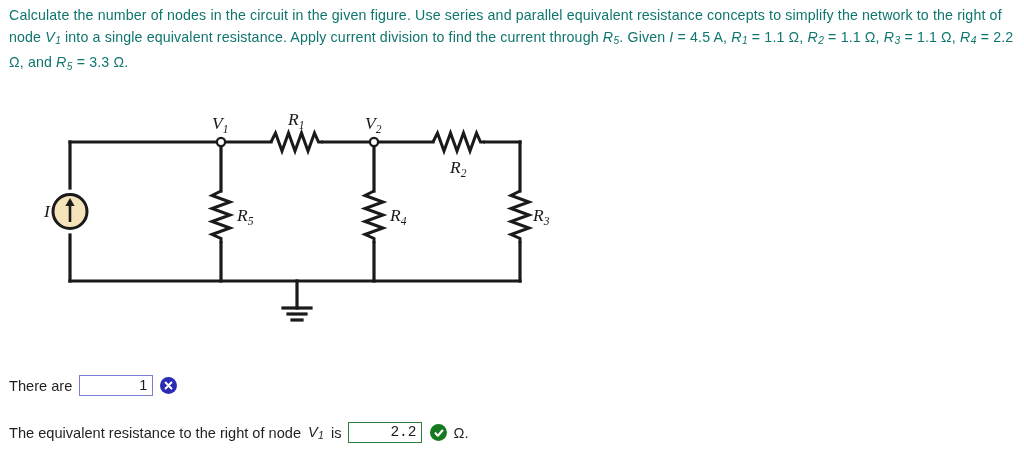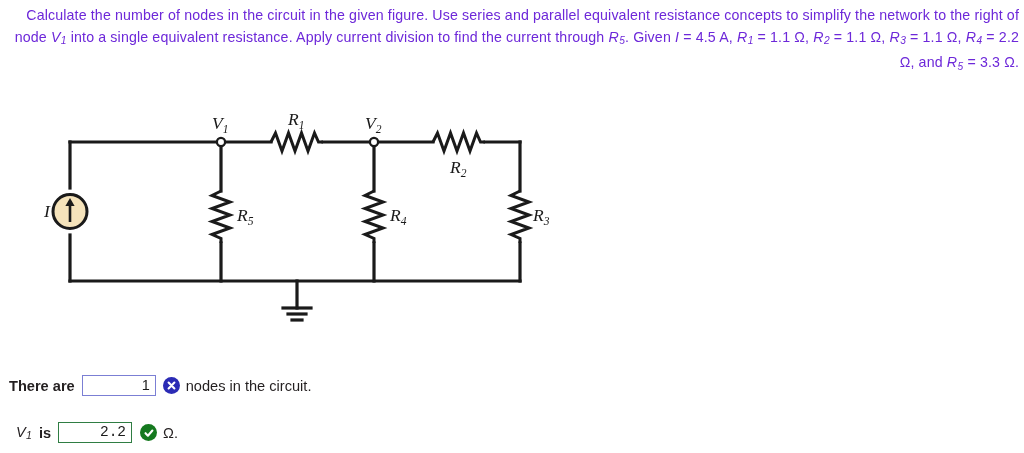--- a/index.html
+++ b/index.html
@@ -17,23 +17,22 @@
   }
 
   
   #problem-statement {
     position: absolute;
     left: 9px;
     top: 5px;
     width: 1010px;
     font-size: 14.2px;
     line-height: 21.5px;
-    color: #6d28d9;
+    color: #0f766e;
     letter-spacing: 0.01em;
-    text-align: right;
   }
   .var {
     font-style: italic;
   }
   .sub {
     font-size: 0.72em;
     vertical-align: -0.28em;
     font-style: italic;
     padding-left: 0.3px;
   }
@@ -86,21 +85,21 @@
     display: inline-flex;
     align-items: center;
     justify-content: center;
     flex: 0 0 auto;
   }
   .mark.wrong { background: #2b2bb5; margin: 0 6px 0 7px; }
   .mark.right { background: #15791f; margin: 0 6px 0 8px; }
   .mark svg { display: block; }
 
   .spacer-left  { margin-left: 7px; }
-  .spacer-right { margin-right: 7px; font-weight: bold; }
+  .spacer-right { margin-right: 7px; }
 </style>
 </head>
 <body>
 
 <div id="problem-statement">
   <span>Calculate the number of nodes in the circuit in the given figure. Use series and parallel equivalent resistance concepts to simplify the network to the right of node </span><span class="var nowrap"><span>V</span><span class="sub">1</span></span><span> into a single equivalent resistance. Apply current division to find the current through </span><span class="var nowrap"><span>R</span><span class="sub">5</span></span><span>. Given </span><span class="var">I</span><span> = 4.5 A, </span><span class="var nowrap"><span>R</span><span class="sub">1</span></span><span> = 1.1 Ω, </span><span class="var nowrap"><span>R</span><span class="sub">2</span></span><span> = 1.1 Ω, </span><span class="var nowrap"><span>R</span><span class="sub">3</span></span><span> = 1.1 Ω, </span><span class="var nowrap"><span>R</span><span class="sub">4</span></span><span> = 2.2 Ω, and </span><span class="var nowrap"><span>R</span><span class="sub">5</span></span><span> = 3.3 Ω.</span>
 </div>
 
 <div id="circuit-figure">
 <svg width="620" height="245" viewBox="0 0 620 245" xmlns="http://www.w3.org/2000/svg">
@@ -202,24 +201,24 @@
 </div>
 
 <div class="answer-row" id="answer-row-nodes">
   <span class="ans-text spacer-right">There are</span>
   <input class="ans-input wrong" type="text" value="1" style="">
   <span class="mark wrong">
     <svg width="11" height="11" viewBox="0 0 11 11">
       <path d="M2.6,2.6 L8.4,8.4 M8.4,2.6 L2.6,8.4" stroke="#ffffff" stroke-width="2.1" stroke-linecap="round"></path>
     </svg>
   </span>
-  <span class="ans-text">nodes in the circuit.</span>
 </div>
 
 <div class="answer-row" id="answer-row-resistance">
+  <span class="ans-text">The equivalent resistance to the right of node</span>
   <span class="var nowrap spacer-left"><span>V</span><span class="sub">1</span></span>
   <span class="ans-text spacer-left spacer-right">is</span>
   <input class="ans-input right" type="text" value="2.2" style="">
   <span class="mark right">
     <svg width="12" height="12" viewBox="0 0 12 12">
       <path d="M2.5,6.2 L4.9,8.7 L9.4,3.5" stroke="#ffffff" stroke-width="2.1" fill="none" stroke-linecap="round" stroke-linejoin="round"></path>
     </svg>
   </span>
   <span class="ans-text">Ω.</span>
 </div>

